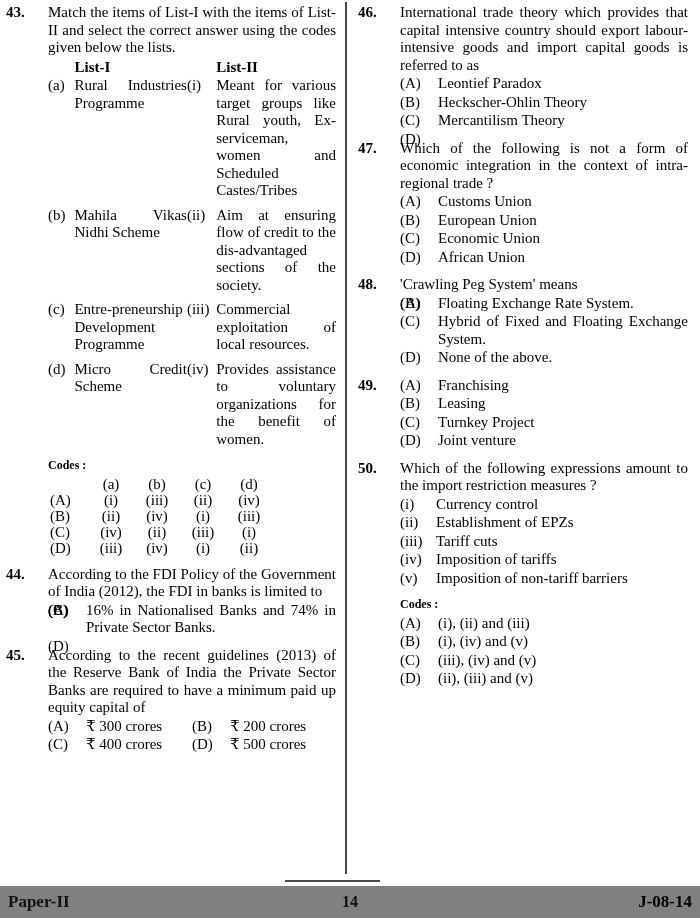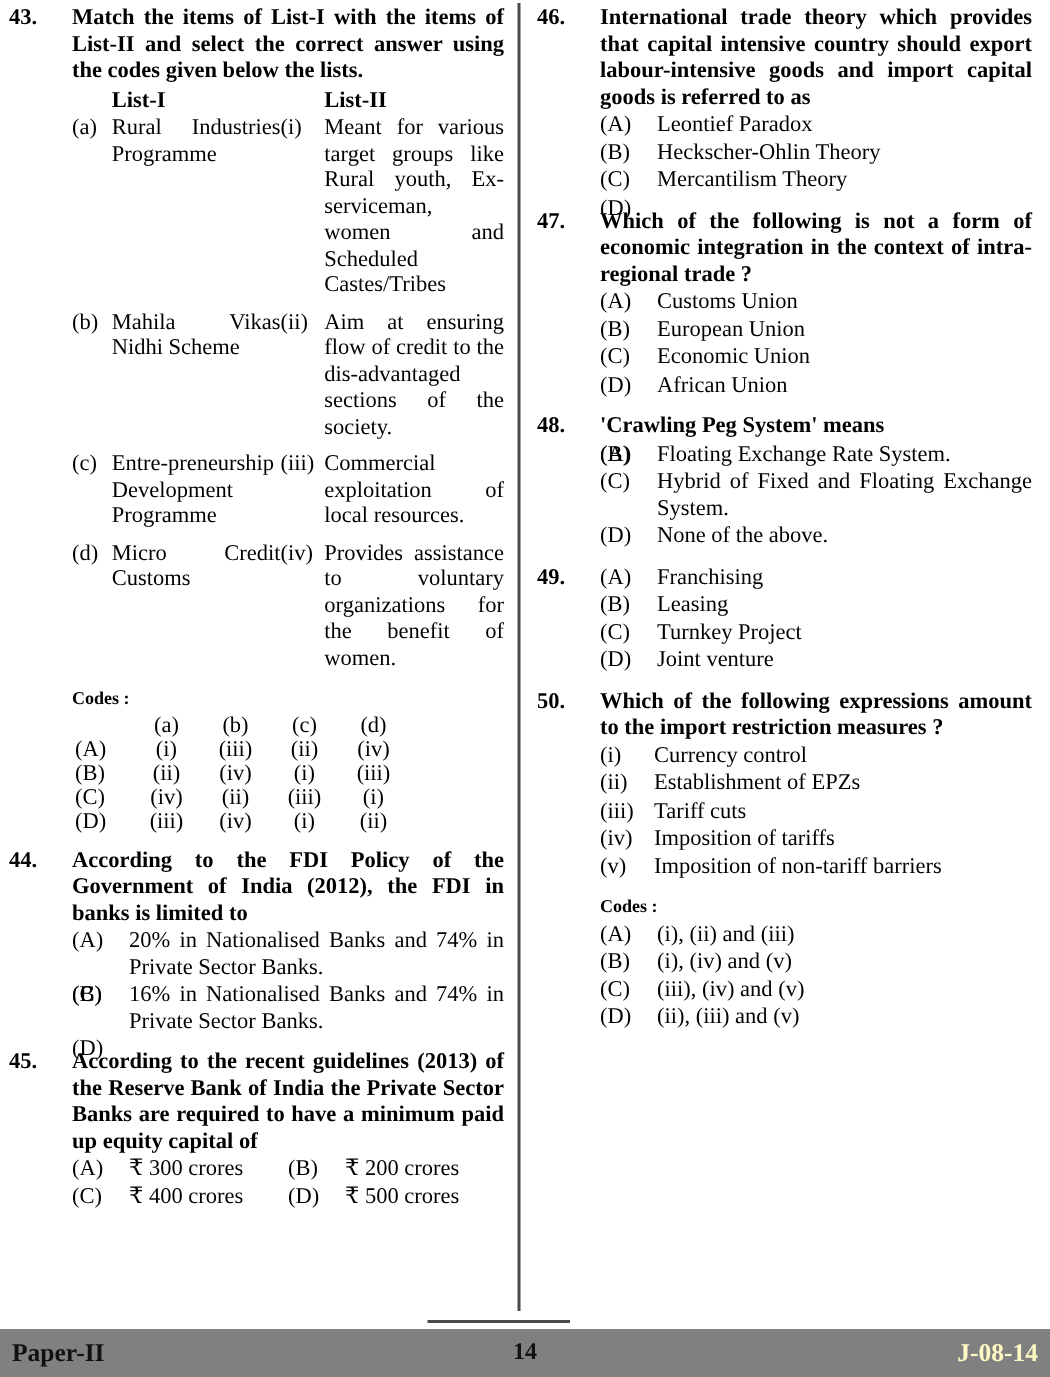--- a/index.html
+++ b/index.html
@@ -62,21 +62,20 @@
     font-size: 15px;
     line-height: 17.5px;
   }
   .qtext {
     font-size: 15px;
     line-height: 17.5px;
     text-align: justify;
     text-align-last: left;
     -webkit-hyphens: none;
     hyphens: none;
-    font-weight: bold;
   }
 
   
   .opts { margin-top: 1px; }
   .opt {
     position: relative;
     padding-left: 38px;
     font-size: 15px;
     line-height: 17.5px;
     margin-top: 1px;
@@ -194,21 +193,21 @@
     right: 0;
     text-align: center;
     font-weight: bold;
     font-size: 16px;
     color: #111;
   }
   .footer .fr {
     margin-left: auto;
     font-weight: bold;
     font-size: 17px;
-    color: #fef9c3;
+    color: #000000;
     position: relative;
     z-index: 2;
   }
 </style>
 </head>
 <body>
 
 <div class="page">
 
   <div class="divider"></div>
@@ -242,21 +241,21 @@
             <td class="c-right">Aim at ensuring flow of credit to the dis-advantaged sections of the society.</td>
           </tr>
           <tr class="row-gap">
             <td class="c-alpha">(c)</td>
             <td class="c-left">Entre-preneurship Development Programme</td>
             <td class="c-rom">(iii)</td>
             <td class="c-right">Commercial exploitation of local resources.</td>
           </tr>
           <tr class="row-gap">
             <td class="c-alpha">(d)</td>
-            <td class="c-left">Micro Credit Customs</td>
+            <td class="c-left">Micro Credit Scheme</td>
             <td class="c-rom">(iv)</td>
             <td class="c-right">Provides assistance to voluntary organizations for the benefit of women.</td>
           </tr>
         </tbody>
           </table>
 
         <div class="codes-label">Codes :</div>
         <table class="codes">
           <tbody>
               <tr>
@@ -297,21 +296,20 @@
         </tbody>
           </table>
       </div>
 
       <div class="q">
         <div class="qnum">44.</div>
         <div class="qtext">According to the FDI Policy of the Government of India (2012), the FDI in banks is limited to</div>
         <div class="opts">
           <div class="opt">
             <span class="lab">(A)</span>
-            <span>20% in Nationalised Banks and 74% in Private Sector Banks.</span>
           </div>
           <div class="opt">
             <span class="lab">(B)</span>
           </div>
           <div class="opt">
             <span class="lab">(C)</span>
             <span>16% in Nationalised Banks and 74% in Private Sector Banks.</span>
           </div>
           <div class="opt">
             <span class="lab">(D)</span>

